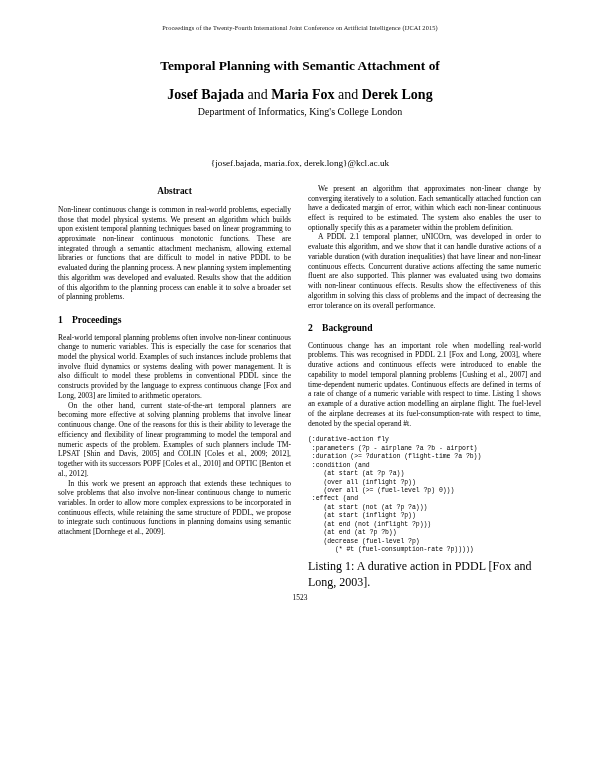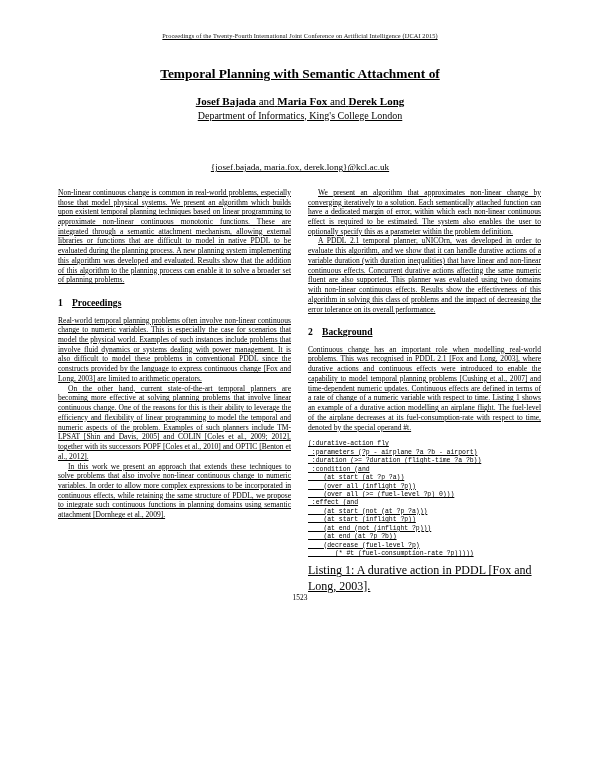--- a/index.html
+++ b/index.html
@@ -12,43 +12,42 @@
     height: 776px;
     font-family: "Liberation Serif", serif;
     color: #000000;
     position: relative;
     overflow: hidden;
   }
   .page {
     width: 600px;
     height: 616px;
     box-sizing: border-box;
-    padding: 28px 58px 20px 58px;
+    padding: 20px 58px 20px 58px;
     position: relative;
-    text-decoration: underline;
   }
   .proc-header {
     text-align: center;
     font-size: 6.3px;
     letter-spacing: 0.12px;
     margin-top: 4px;
     margin-bottom: 26px;
     color: #111;
   }
   .title {
     text-align: center;
     font-weight: bold;
     font-size: 13.4px;
     line-height: 1.32;
     margin: 0 auto 12px auto;
     width: 95%;
   }
   .authors {
     text-align: center;
-    font-size: 11px;
+    font-size: 14px;
     font-weight: bold;
     margin-bottom: 2px;
   }
   .authors .and {
     font-weight: normal;
   }
   .affil {
     text-align: center;
     font-size: 10px;
     line-height: 1.36;
@@ -140,20 +139,21 @@
     <span class="and">and</span>
     <span>Derek Long</span>
   </div>
 
   <div class="affil">Department of Informatics, King's College London</div>
   <div class="email">{josef.bajada, maria.fox, derek.long}@kcl.ac.uk</div>
 
   <div class="columns">
 
     <div class="col">
+      <div class="sec-center">Abstract</div>
       <p class="noindent">Non-linear continuous change is common in real-world problems, especially those that model physical systems. We present an algorithm which builds upon existent temporal planning techniques based on linear programming to approximate non-linear continuous monotonic functions. These are integrated through a semantic attachment mechanism, allowing external libraries or functions that are difficult to model in native PDDL to be evaluated during the planning process. A new planning system implementing this algorithm was developed and evaluated. Results show that the addition of this algorithm to the planning process can enable it to solve a broader set of planning problems.</p>
 
       <div class="sec-head">
         <span class="num">1</span><span>Proceedings</span>
       </div>
       <p class="noindent">Real-world temporal planning problems often involve non-linear continuous change to numeric variables. This is especially the case for scenarios that model the physical world. Examples of such instances include problems that involve fluid dynamics or systems dealing with power management. It is also difficult to model these problems in conventional PDDL since the constructs provided by the language to express continuous change [Fox and Long, 2003] are limited to arithmetic operators.</p>
       <p>On the other hand, current state-of-the-art temporal planners are becoming more effective at solving planning problems that involve linear continuous change. One of the reasons for this is their ability to leverage the efficiency and flexibility of linear programming to model the temporal and numeric aspects of the problem. Examples of such planners include TM-LPSAT [Shin and Davis, 2005] and COLIN [Coles et al., 2009; 2012], together with its successors POPF [Coles et al., 2010] and OPTIC [Benton et al., 2012].</p>
       <p>In this work we present an approach that extends these techniques to solve problems that also involve non-linear continuous change to numeric variables. In order to allow more complex expressions to be incorporated in continuous effects, while retaining the same structure of PDDL, we propose to integrate such continuous functions in planning domains using semantic attachment [Dornhege et al., 2009].</p>
     </div>
 

